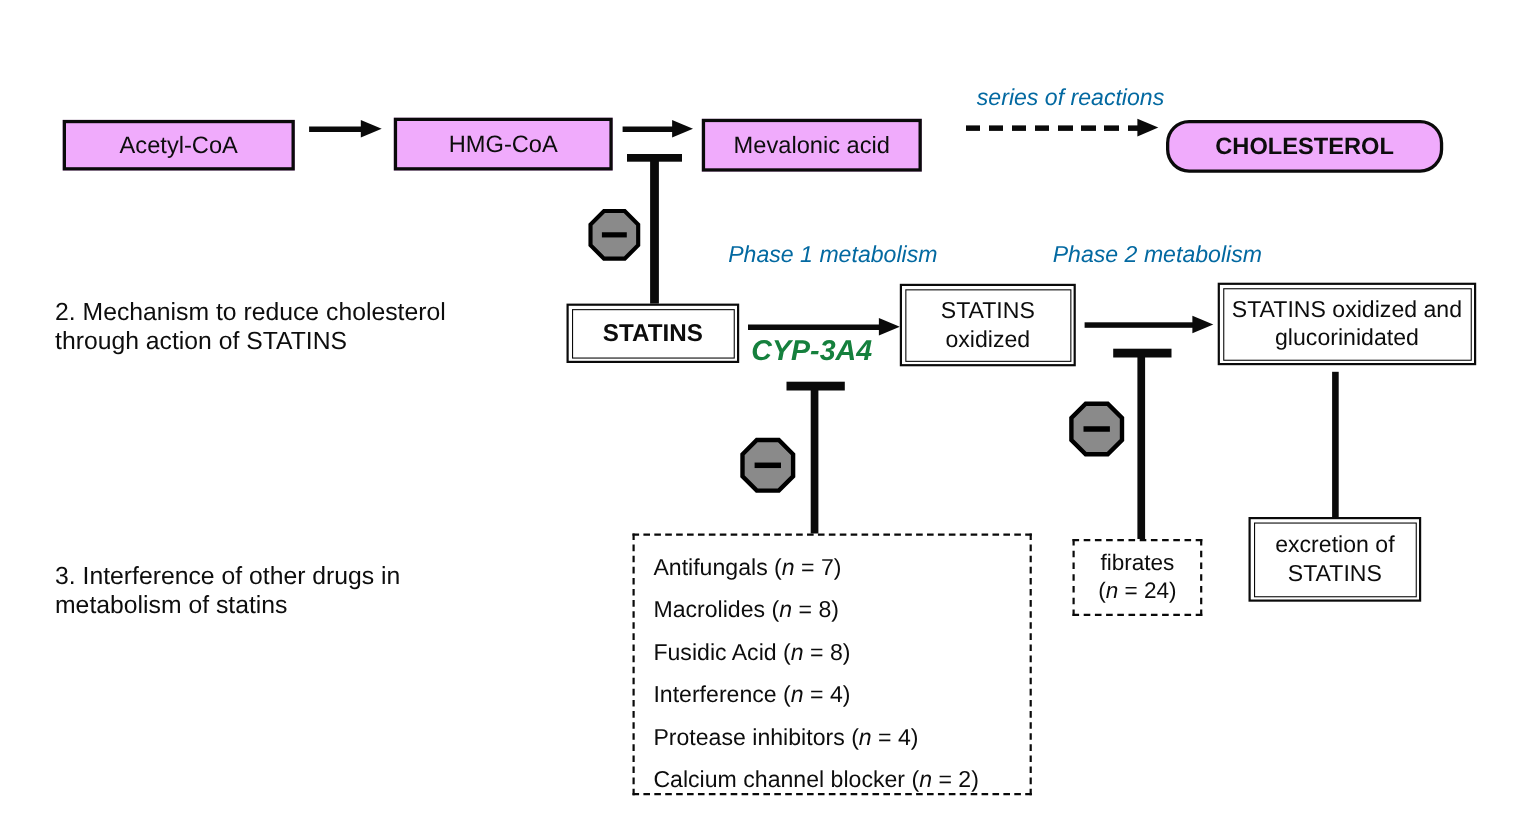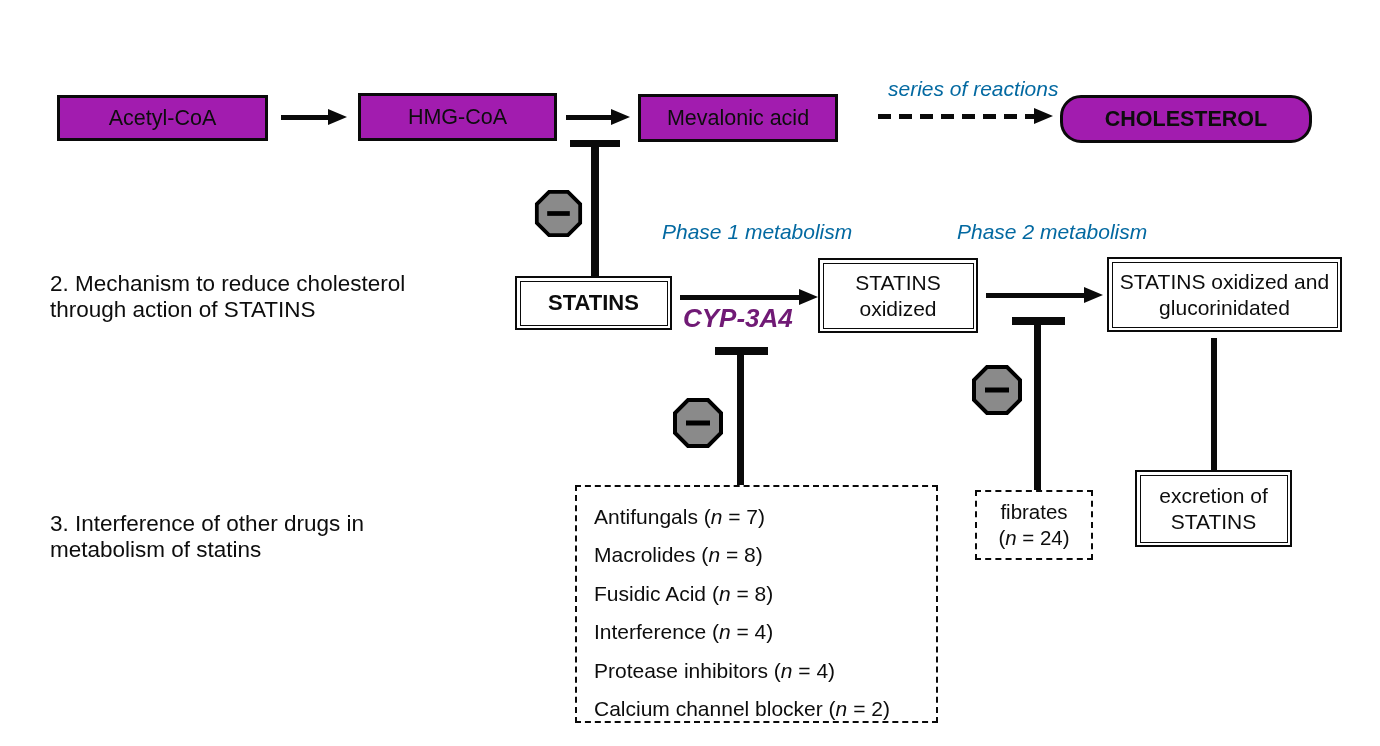--- a/index.html
+++ b/index.html
@@ -20,27 +20,28 @@
     font-size: 22.5px;
     line-height: 26px;
     color: #0d0d0d;
     white-space: nowrap;
   }
 
   
   .box {
     position: absolute;
     border: 3px solid #0a0a0a;
-    background: #a21caf;
+    background: #f0abfc;
     display: flex;
     align-items: center;
     justify-content: center;
     text-align: center;
     font-size: 21.5px;
     color: #0d0d0d;
+    margin-top: 14px;
   }
   .box.bold { font-weight: bold; }
 
   
   .dbox {
     position: absolute;
     border: 2.5px solid #0a0a0a;
     background: #fff;
     display: flex;
     flex-direction: column;
@@ -96,21 +97,21 @@
     font-size: 21px;
     white-space: nowrap;
     color: #0369a1;
   }
   .enzyme {
     position: absolute;
     font-size: 26px;
     font-weight: bold;
     font-style: italic;
     white-space: nowrap;
-    color: #701a75;
+    color: #15803d;
   }
 
   .octagon { position: absolute; }
 
   .druglist {
     position: absolute;
     left: 575px; top: 485px;
     width: 363px; height: 238px;
     padding: 11px 10px 0 17px;
     font-size: 21px;

